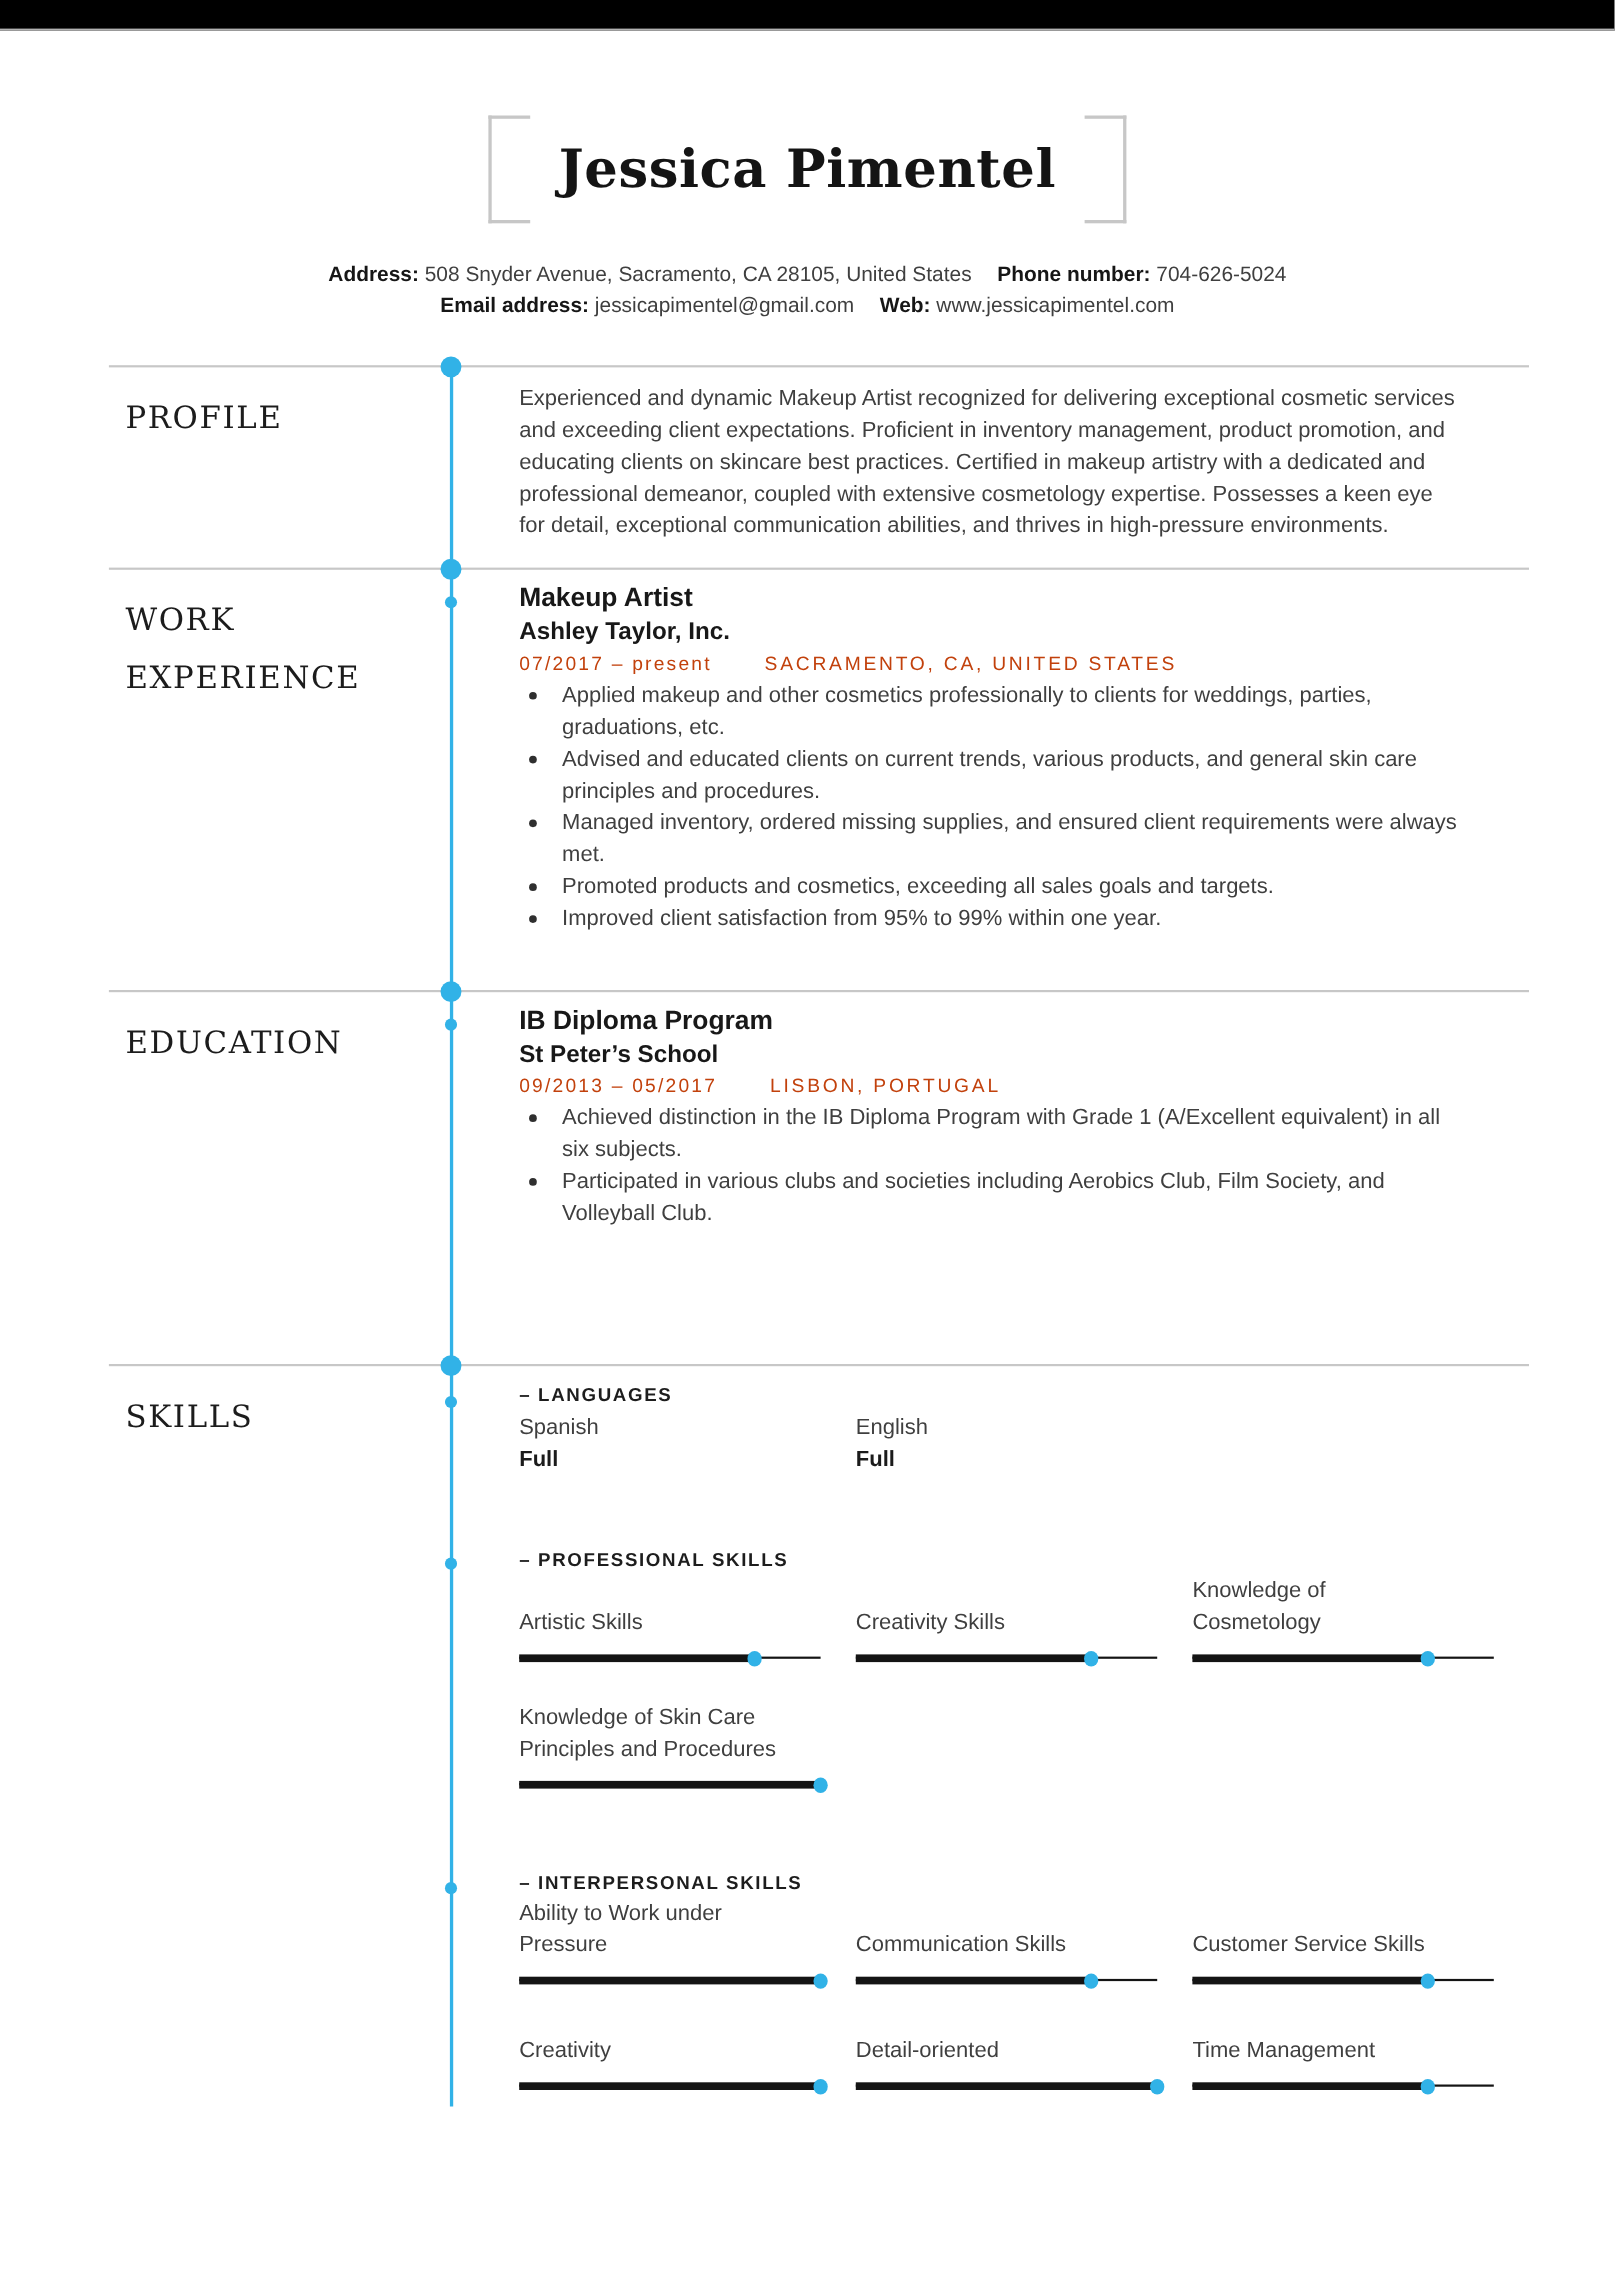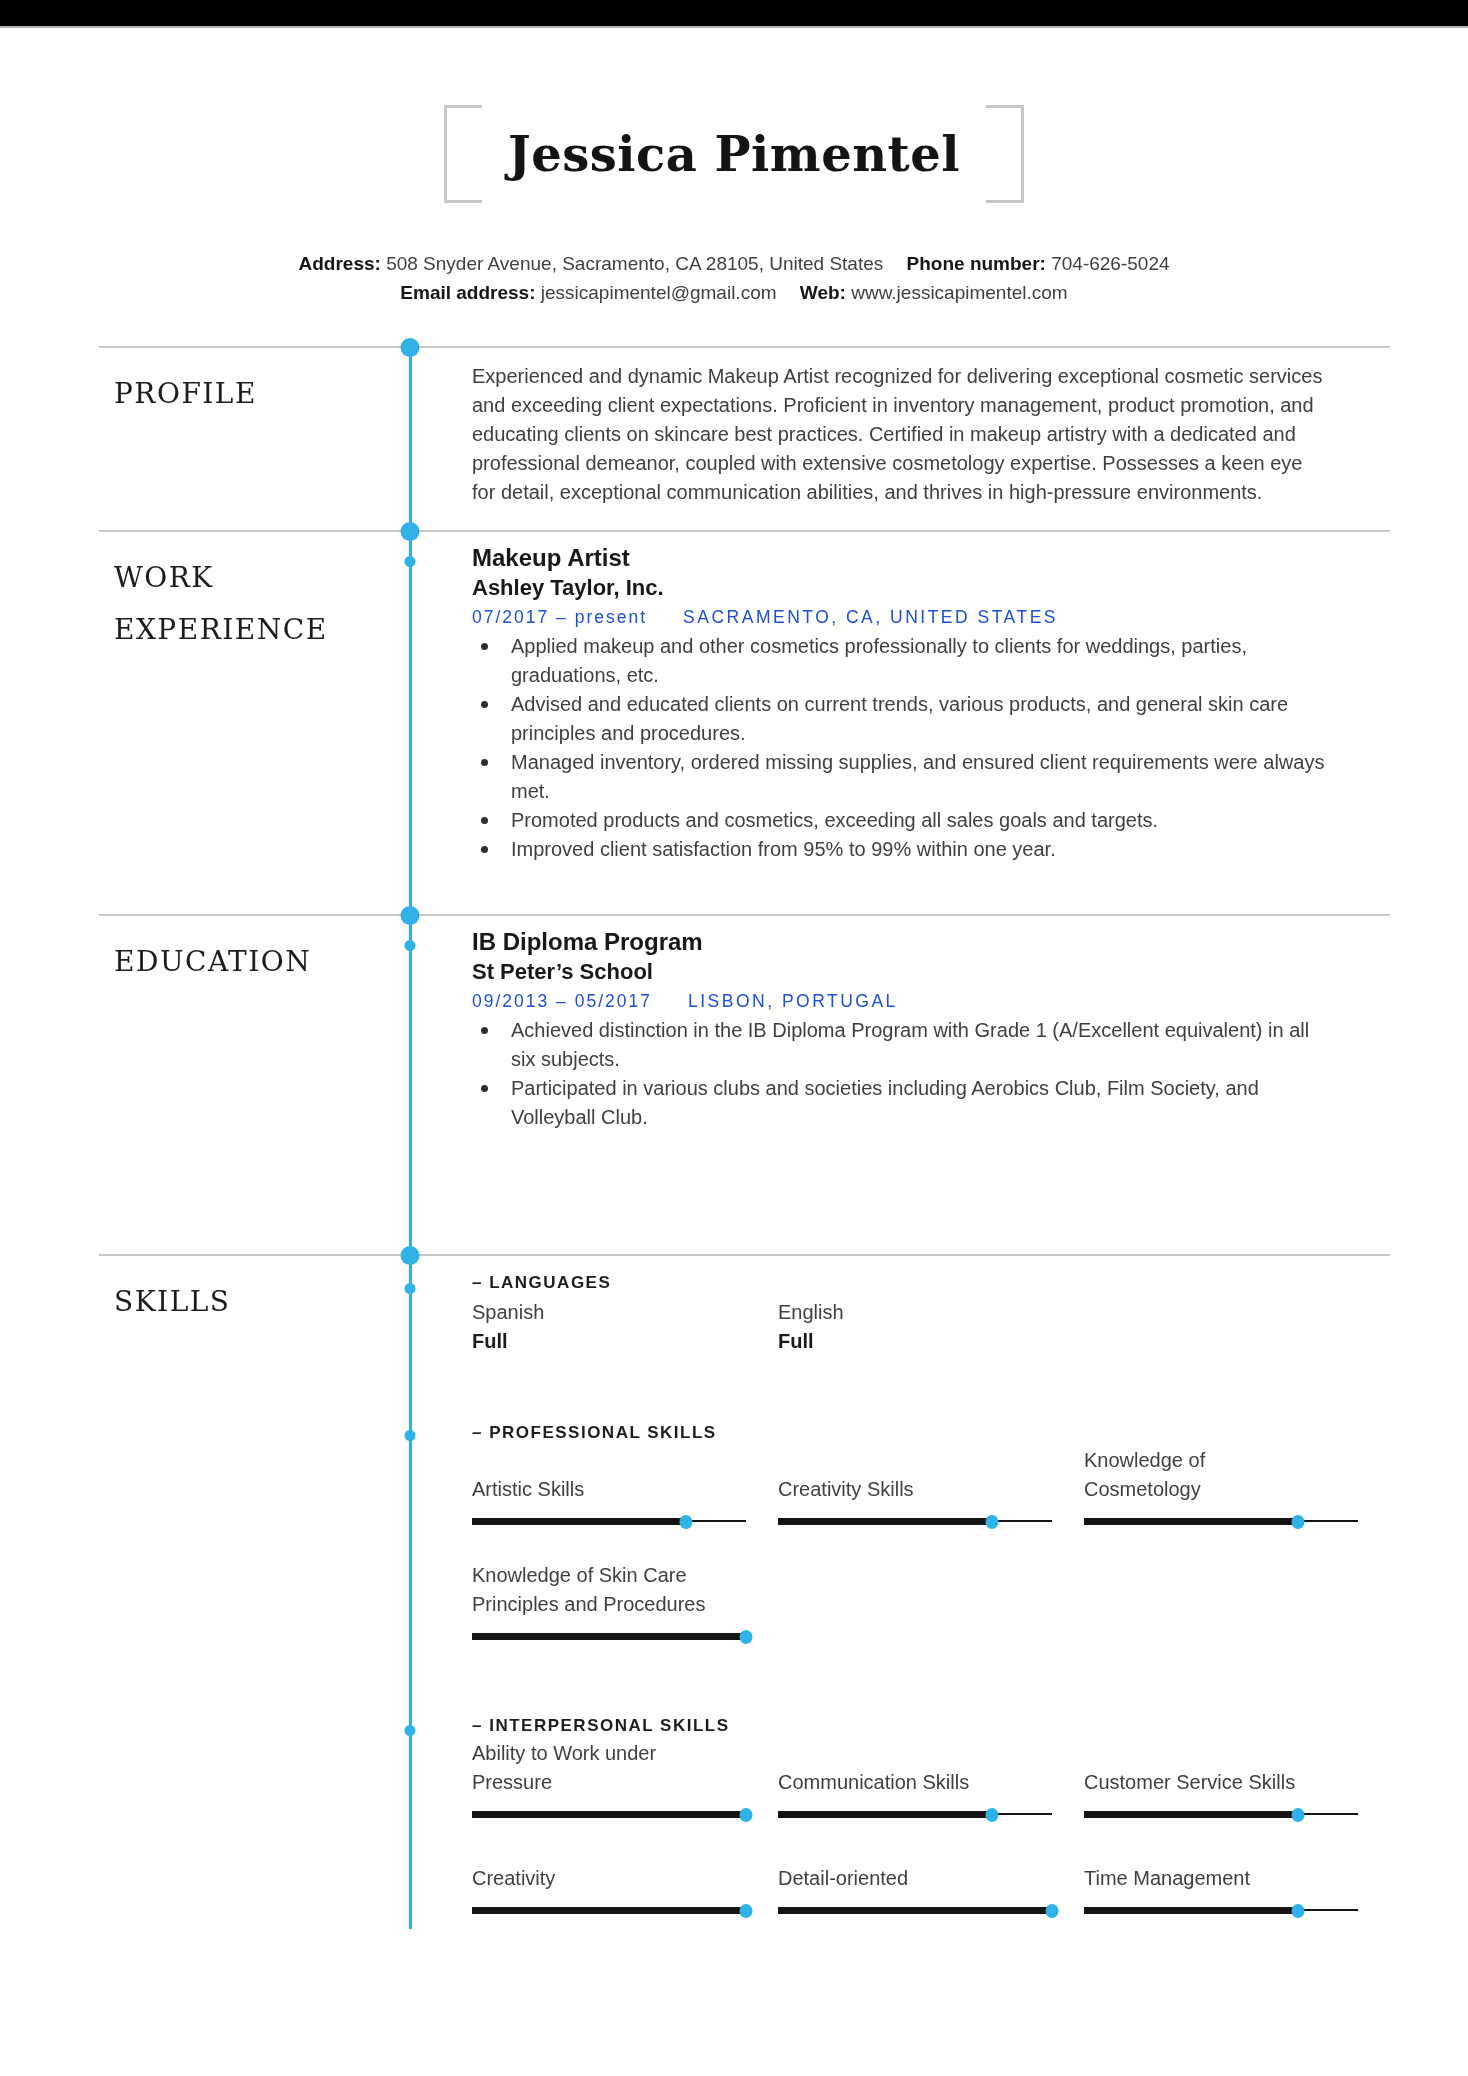--- a/index.html
+++ b/index.html
@@ -12,21 +12,21 @@
 
   
   .name-row { margin-top:77px; display:flex; justify-content:center; align-items:stretch; height:98px; }
   .bracket { width:38px; height:98px; }
   .bracket.left  { border-left:3px solid #c7c7c7; border-top:3px solid #c7c7c7; border-bottom:3px solid #c7c7c7; }
   .bracket.right { border-right:3px solid #c7c7c7; border-top:3px solid #c7c7c7; border-bottom:3px solid #c7c7c7; }
   h1.name {
     font-family:"DejaVu Serif", serif; font-weight:700; font-size:48px; line-height:98px;
     color:#141414; padding:0 26px; letter-spacing:0.5px; white-space:nowrap;
   }
-  .contact { margin-top:46px; text-align:center; font-size:19px; line-height:29px; color:#3f3f3f; }
+  .contact { margin-top:32px; text-align:center; font-size:19px; line-height:29px; color:#3f3f3f; }
   .contact .clabel { font-weight:700; color:#161616; }
   .contact .gap { margin-left:18px; }
 
   
   .body { position:relative; margin:39px 78px 0 99px; width:1291px; height:1744px; }
   .timeline { position:absolute; left:310px; top:0; width:3px; height:1583px; background:#31b2e7; }
 
   .sec { position:relative; display:flex; border-top:2px solid #c7c7c7; }
   .sec-divider-dot {
     position:absolute; top:-10px; left:311px; transform:translateX(-50%);
@@ -46,21 +46,21 @@
   #sec-profile   { height:184px; }
   #sec-work      { height:384px; }
   #sec-education { height:340px; }
   #sec-skills    { height:857px; }
 
   .profile-text { padding-top:14px; line-height:29px; color:#3f3f3f; }
 
   #sec-work .sec-content, #sec-education .sec-content { padding-top:11px; }
   h3.item-title   { font-size:24px; line-height:30px; font-weight:700; color:#181818; }
   h4.item-subtitle{ font-size:22px; line-height:30px; font-weight:700; color:#181818; }
-  .meta { display:flex; gap:36px; font-size:17.5px; line-height:28px; color:#1d4ed8; margin-bottom:1px; }
+  .meta { display:flex; gap:48px; font-size:17.5px; line-height:28px; color:#c2410c; margin-bottom:1px; }
   .meta .dates { letter-spacing:2px; }
   .meta .loc   { letter-spacing:2.5px; }
   ul.blist { list-style:none; }
   ul.blist li { position:relative; padding-left:39px; line-height:29px; color:#3f3f3f; }
   ul.blist li::before {
     content:""; position:absolute; left:9px; top:11px;
     width:7px; height:7px; border-radius:50%; background:#2f2f2f;
   }
 
   

